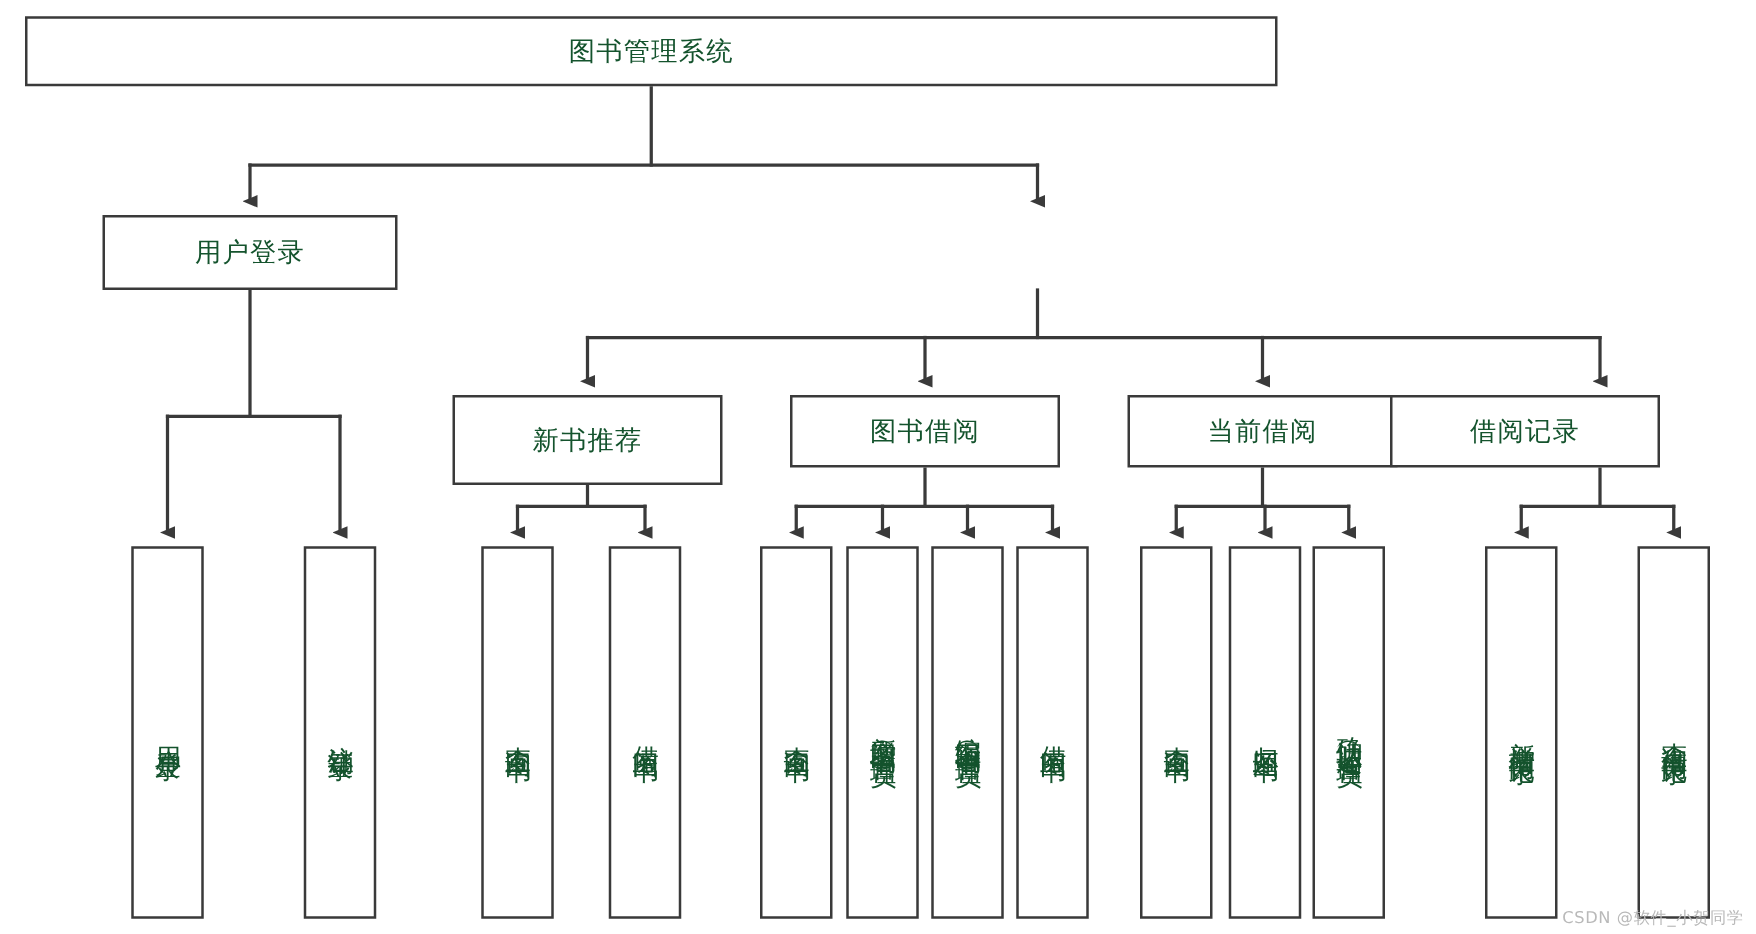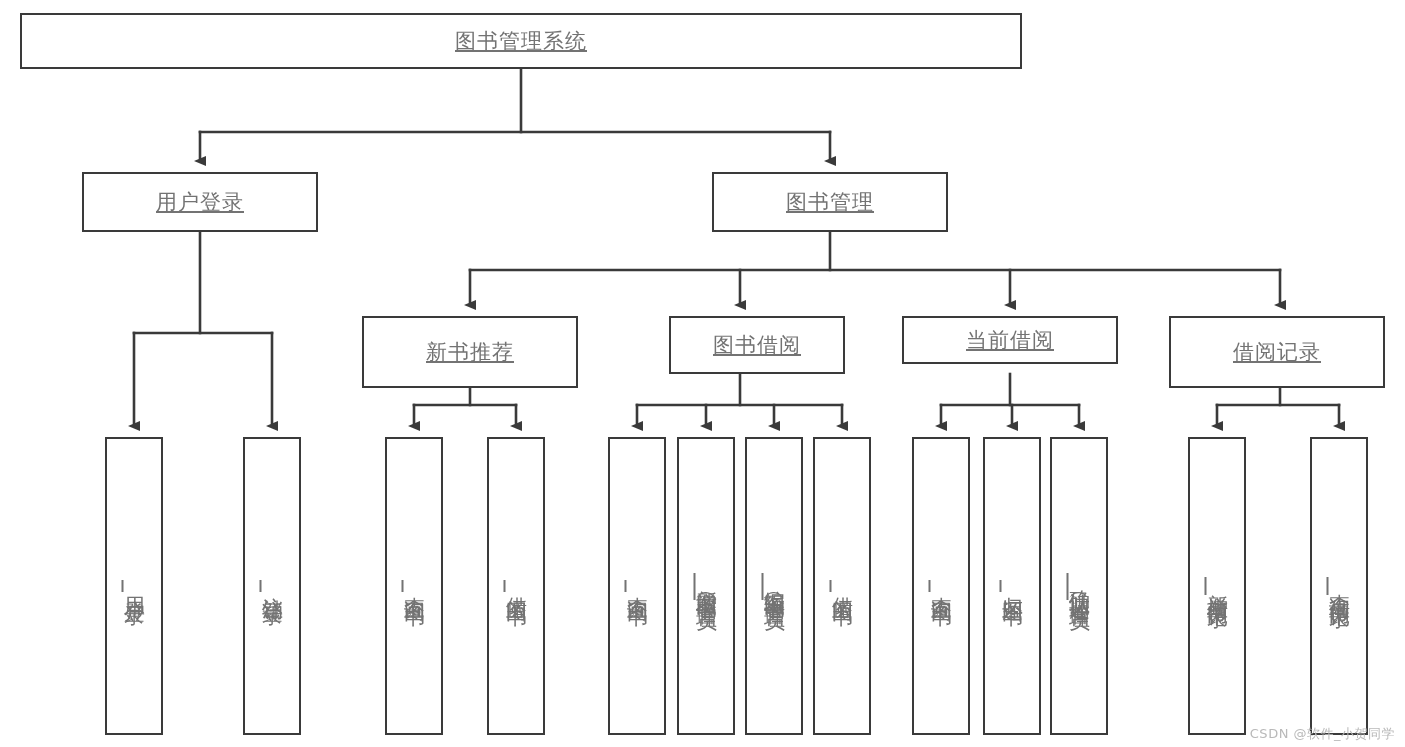--- a/index.html
+++ b/index.html
@@ -37,22 +37,21 @@
     z-index: 5;
   }
   .node.root-node {
     border-width: 2.5px;
   }
   .node-label {
     font-size: 21px;
     line-height: 1.25;
     letter-spacing: 1px;
     white-space: nowrap;
-    color: #737373;
-    text-decoration: underline;
+    color: #14532d;
   }
   .node.leaf {
     writing-mode: vertical-rl;
     text-orientation: upright;
   }
   .leaf .node-label {
     writing-mode: vertical-rl;
     text-orientation: upright;
     font-size: 21px;
     letter-spacing: 3px;
@@ -127,34 +126,31 @@
     </g>
   </svg>
 
   <div class="node root-node" id="node-root" style="left: 20px; top: 13px; width: 1002px; height: 56px;">
     <span class="node-label">图书管理系统</span>
   </div>
 
   <div class="node" id="node-l1-0" style="left: 82px; top: 172px; width: 236px; height: 60px;">
     <span class="node-label">用户登录</span>
   </div>
-  <div class="node" id="node-l1-1" style="left: 712px; top: 172px; width: 236px; height: 60px;">
-    <span class="node-label">图书管理</span>
-  </div>
 
   <div class="node" id="node-l2-0" style="left: 362px; top: 316px; width: 216px; height: 72px;">
     <span class="node-label">新书推荐</span>
   </div>
-  <div class="node" id="node-l2-1" style="left: 632px; top: 316px; width: 176px; height: 58px; margin-left: 37px;">
+  <div class="node" id="node-l2-1" style="left: 632px; top: 316px; width: 216px; height: 58px;">
     <span class="node-label">图书借阅</span>
   </div>
-  <div class="node" id="node-l2-2" style="left: 902px; top: 316px; width: 216px; height: 48px;">
+  <div class="node" id="node-l2-2" style="left: 902px; top: 316px; width: 216px; height: 58px;">
     <span class="node-label">当前借阅</span>
   </div>
-  <div class="node" id="node-l2-3" style="left: 1169px; top: 316px; width: 216px; height: 72px; text-align: right;">
+  <div class="node" id="node-l2-3" style="left: 1112px; top: 316px; width: 216px; height: 58px; text-align: right;">
     <span class="node-label">借阅记录</span>
   </div>
 
   <div class="node leaf" id="node-leaf-0" style="left: 105px; top: 437px; width: 58px; height: 298px;">
     <span class="node-label">用户登录</span>
   </div>
   <div class="node leaf" id="node-leaf-1" style="left: 243px; top: 437px; width: 58px; height: 298px;">
     <span class="node-label">注销登录</span>
   </div>
   <div class="node leaf" id="node-leaf-2" style="left: 385px; top: 437px; width: 58px; height: 298px;">

